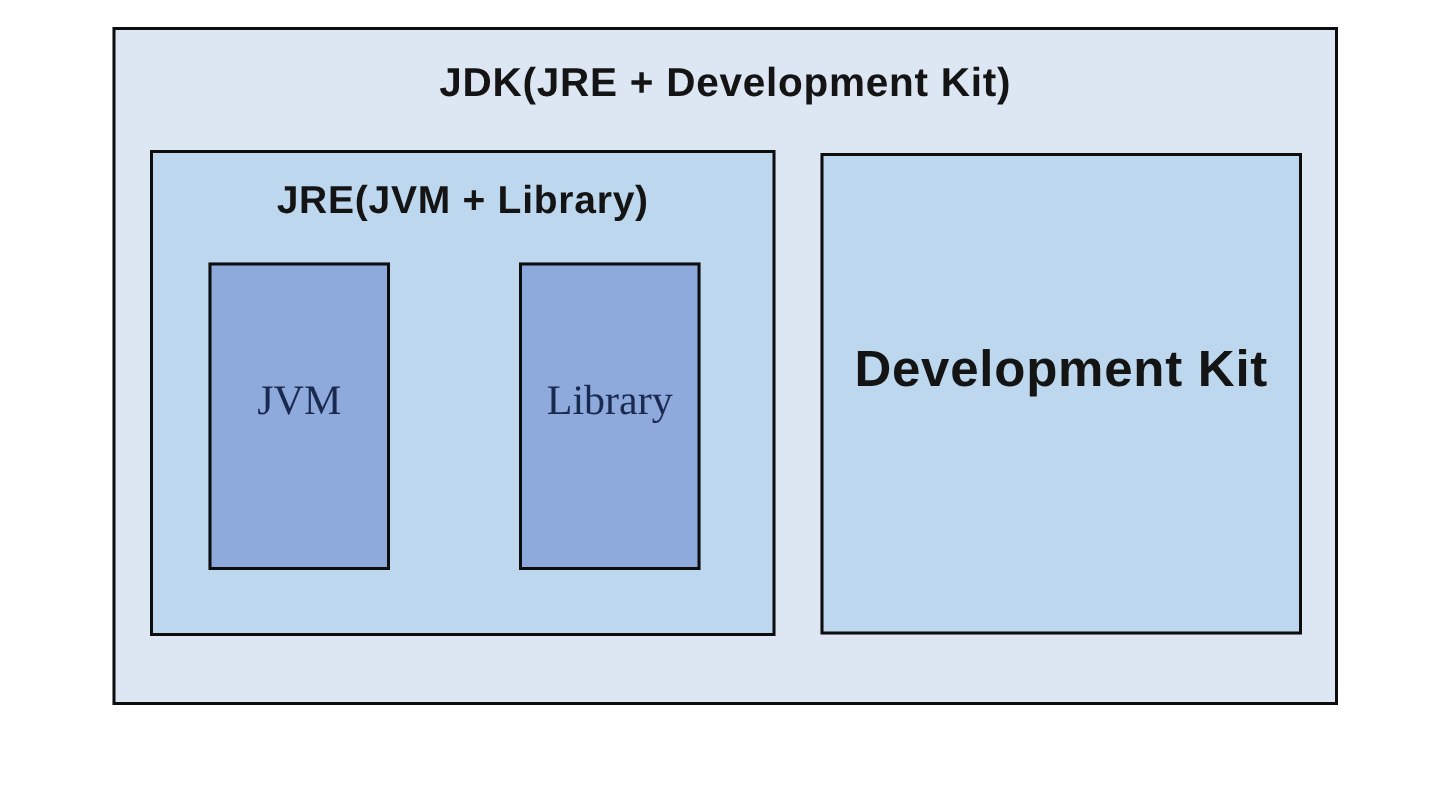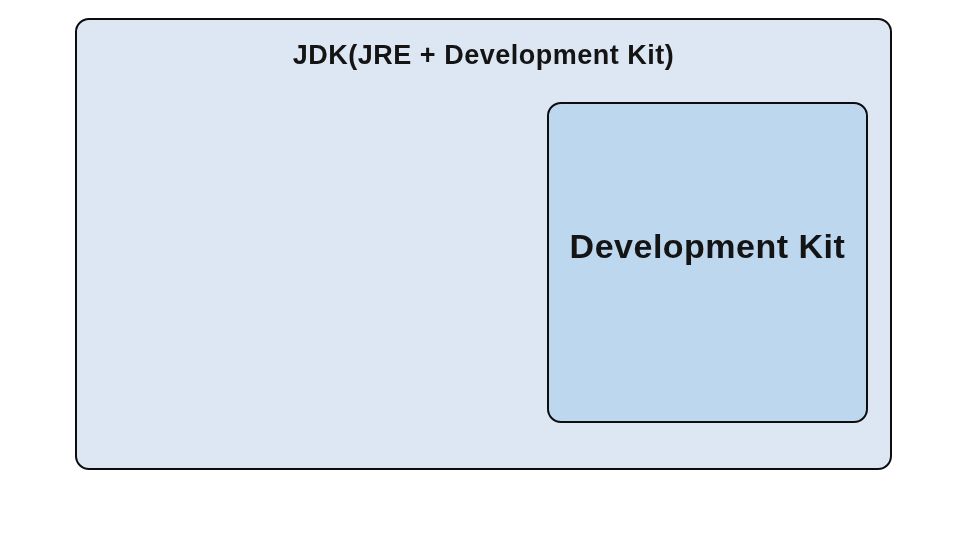--- a/index.html
+++ b/index.html
@@ -4,21 +4,21 @@
 <style>
   :root {
     --outer-fill: #dde6f3;
     --mid-fill: #bdd7ee;
     --inner-fill: #8ea9dc;
     --border: #0d0d0d;
     --title-text: #141414;
     --serif-text: #1a2a4f;
     --page-bg: #ffffff;
   }
-  * { margin: 0; padding: 0; box-sizing: border-box; border-radius: 14px; }
+  * { margin: 0; padding: 0; box-sizing: border-box; }
   html, body { background: var(--page-bg); }
   .canvas {
     position: relative;
     width: 966px;
     height: 541px;
     background: var(--page-bg);
     font-family: "Liberation Sans", sans-serif;
     overflow: hidden;
   }
   .box {
@@ -89,20 +89,31 @@
 </style>
 </head>
 <body>
 
 <div class="canvas">
 
   <div class="box jdk-box">
 
     <div class="jdk-title">JDK(JRE + Development Kit)</div>
 
+    <div class="box jre-box">
+      <div class="jre-title">JRE(JVM + Library)</div>
+
+      <div class="box jvm-box">
+        <span class="inner-label">JVM</span>
+      </div>
+
+      <div class="box library-box">
+        <span class="inner-label">Library</span>
+      </div>
+    </div>
 
     <div class="box devkit-box">
       <span class="devkit-label">Development Kit</span>
     </div>
 
   </div>
 
 </div>
 
 </body></html>

